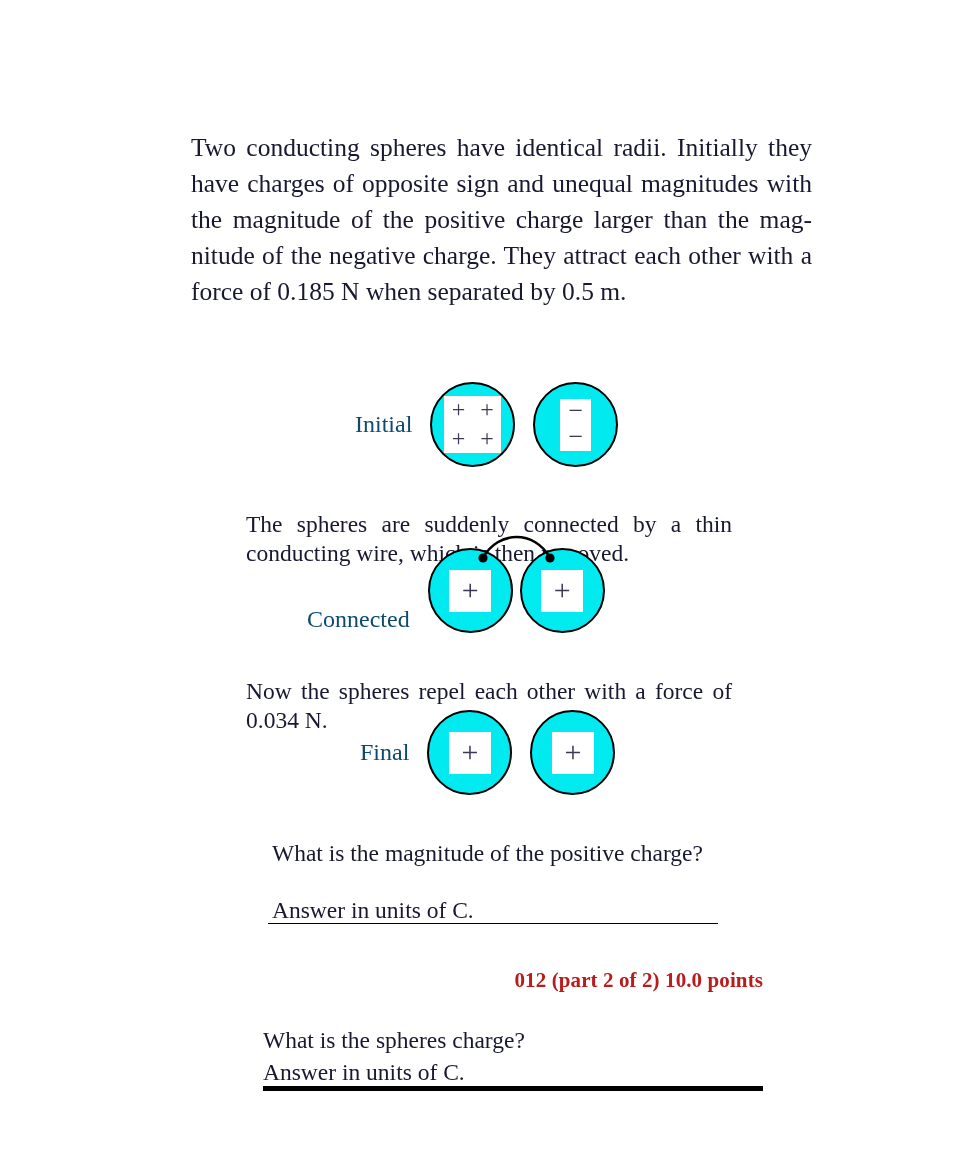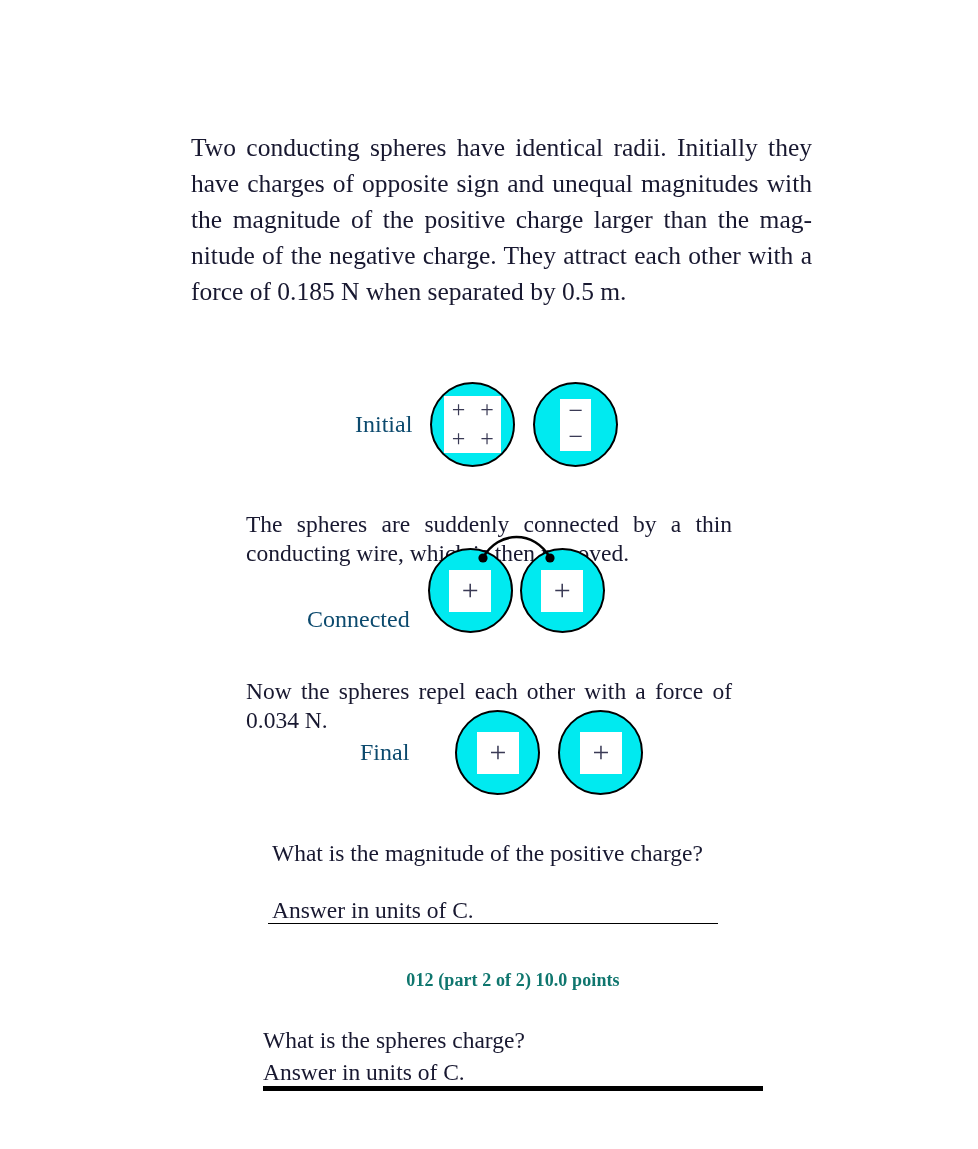--- a/index.html
+++ b/index.html
@@ -77,25 +77,25 @@
   .para-answer2 .indent {
     display: inline-block;
     width: 26px;
   }
 
   .heading-012 {
     position: absolute;
     left: 263px;
     top: 953px;
     width: 500px;
-    font-size: 18px;
+    font-size: 21px;
     line-height: 30px;
     font-weight: bold;
-    text-align: center;
-    color: #0f766e;
+    text-align: right;
+    color: #b91c1c;
     letter-spacing: 0.1px;
   }
 
   .para-neg {
     left: 263px;
     top: 990px;
     width: 500px;
   }
 
   .para-answer2 {
@@ -124,21 +124,21 @@
 
   
   .diagram-row {
     position: absolute;
     display: flex;
     align-items: center;
   }
 
   .row-initial   { left: 355px; top: 370px; }
   .row-connected { left: 307px; top: 536px; align-items: flex-end; }
-  .row-final     { left: 360px; top: 698px; gap: 28px; }
+  .row-final     { left: 360px; top: 698px; }
 
   .row-label {
     font-size: 24px;
     color: #0c4a6e;
     white-space: nowrap;
     margin-right: 18px;
   }
 
   .spheres {
     position: relative;

